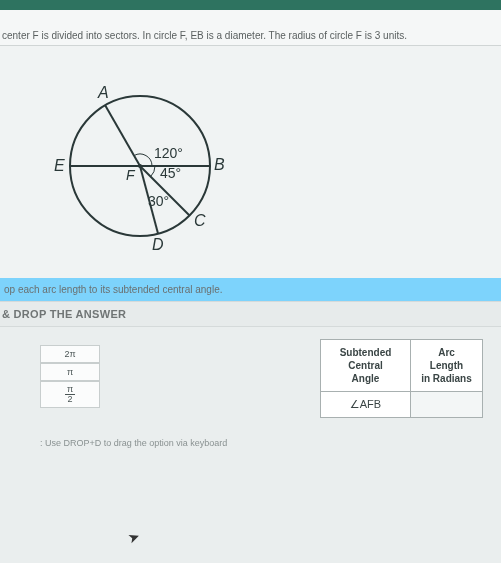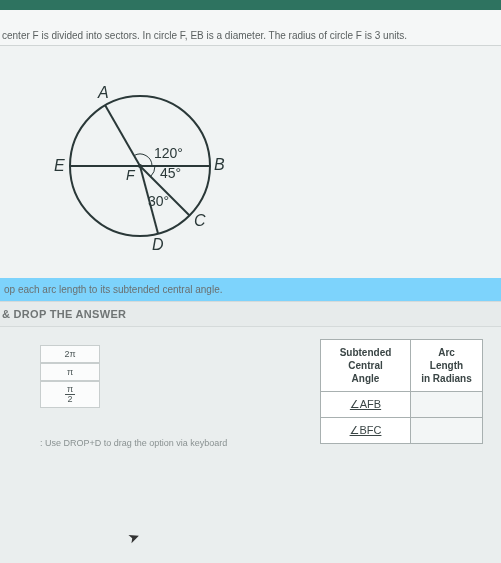--- a/index.html
+++ b/index.html
@@ -94,21 +94,21 @@
 }
 .answer-table th {
   font-weight:bold;
   font-size:10px;
   line-height:1.3;
 }
 .drop-cell {
   width:72px; height:22px;
   background:#f3f6f6;
 }
-.angle-cell { text-align:left; padding-left:10px; width:90px;text-decoration:underline;}
+.angle-cell { text-align:left; padding-left:10px; width:90px;}
 .cursor-arrow {
   position:absolute;
   left:128px;
   bottom:22px;
   font-size:14px;
   color:#333;
   transform:rotate(-20deg);
 }
 </style>
 </head>
@@ -164,21 +164,17 @@
       <tr>
         <th id="h1">Subtended<br>Central<br>Angle</th>
         <th id="h2">Arc<br>Length<br>in Radians</th>
       </tr>
     </thead>
     <tbody id="table-body">
         <tr>
           <td class="angle-cell">∠AFB</td>
           <td class="drop-cell"></td>
         </tr>
-        <tr>
-          <td class="angle-cell">∠BFC</td>
-          <td class="drop-cell"></td>
-        </tr>
       </tbody>
   </table>
 
   <div class="cursor-arrow">➤</div>
 </div>
 
 </body></html>

